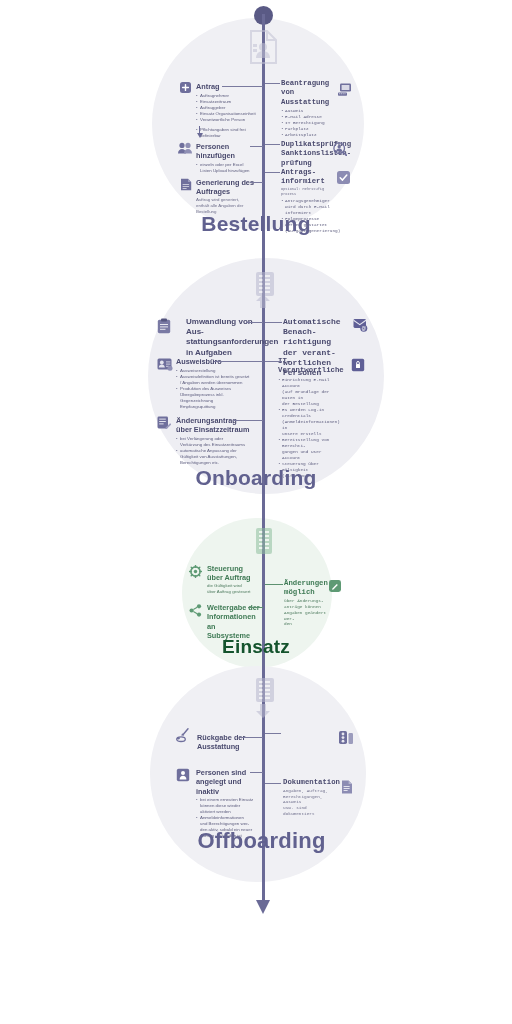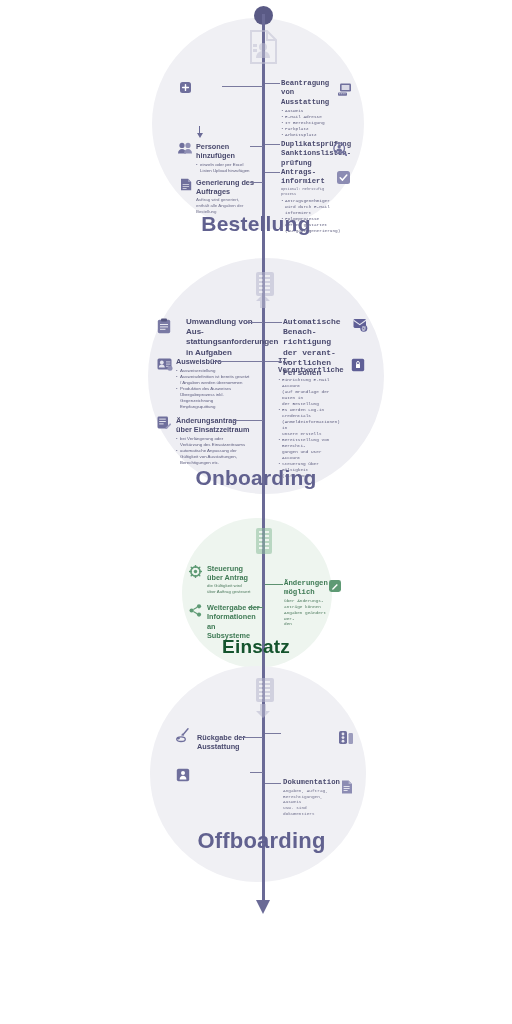--- a/index.html
+++ b/index.html
@@ -170,20 +170,34 @@
       <path d="M10 26v7H6l7 7 7-7h-4v-7z" fill="#b9b9cf"></path>
     </svg>
   </div>
 
   <div class="icn" style="left:180px; top:82px;">
     <svg width="11" height="11" viewBox="0 0 11 11">
       <rect width="11" height="11" rx="2.5" fill="#6f6f9c"></rect>
       <path d="M5.5 2.6v5.8M2.6 5.5h5.8" stroke="#fff" stroke-width="1.4" stroke-linecap="round"></path>
     </svg>
   </div>
+  <div class="blk left" style="left:196px; top:82px; width:66px;">
+    <div class="hd">Antrag</div>
+    <ul>
+      <li>Auftragnehmer</li>
+      <li>Einsatzzeitraum</li>
+      <li>Auftraggeber</li>
+      <li>Einsatz Organisationseinheit</li>
+      <li>Verantwortliche Person</li>
+    </ul>
+    <ul style="margin-top:4px;">
+      <li>Pflichtangaben sind frei
+definierbar</li>
+    </ul>
+  </div>
   <div class="conn" style="left:222px; top:86px; width:41px;"></div>
   <div class="mini-stem" style="left:199px; top:126px; height:8px;"></div>
   <div class="mini-arrow" style="left:196.5px; top:133px;"></div>
 
   <div class="blk right" style="left:281px; top:79px; width:56px;">
     <div class="hd">Beantragung von
 Ausstattung</div>
     <ul>
       <li>Ausweis</li>
       <li>E-Mail Adresse</li>
@@ -394,21 +408,21 @@
       <circle cx="6.5" cy="6.5" r="4.6" fill="none" stroke="#5e9a74" stroke-width="1.6"></circle>
       <circle cx="6.5" cy="6.5" r="1.7" fill="#5e9a74"></circle>
       <g stroke="#5e9a74" stroke-width="1.4" stroke-linecap="round">
         <path d="M6.5 0.4v1.8M6.5 10.8v1.8M0.4 6.5h1.8M10.8 6.5h1.8"></path>
         <path d="M2.2 2.2l1.3 1.3M9.5 9.5l1.3 1.3M10.8 2.2L9.5 3.5M3.5 9.5l-1.3 1.3"></path>
       </g>
     </svg>
   </div>
   <div class="blk left green" style="left:207px; top:564px; width:56px;">
     <div class="hd">Steuerung
-über Antrag</div>
+über Auftrag</div>
     <div class="sub" style="color:#4d7a5e;">die Gültigkeit wird
 über Auftrag gesteuert</div>
   </div>
 
   <div class="icn" style="left:189px; top:604px;">
     <svg width="13" height="13" viewBox="0 0 13 13">
       <circle cx="10" cy="2.3" r="2.1" fill="#5e9a74"></circle>
       <circle cx="2.6" cy="6.5" r="2.1" fill="#5e9a74"></circle>
       <circle cx="10" cy="10.6" r="2.1" fill="#5e9a74"></circle>
       <path d="M4.4 5.5l3.8-2.2M4.4 7.5l3.8 2.2" stroke="#5e9a74" stroke-width="1.1"></path>
@@ -463,20 +477,33 @@
       <rect x="10.5" y="3" width="4.5" height="11" rx="1.2" fill="#9c9cbd"></rect>
     </svg>
   </div>
 
   <div class="icn" style="left:176px; top:768px;">
     <svg width="14" height="14" viewBox="0 0 14 14">
       <rect x="0.8" y="0.8" width="12.4" height="12.4" rx="1.8" fill="#6f6f9c"></rect>
       <circle cx="7" cy="5" r="2" fill="#fff"></circle>
       <path d="M3.6 11.4c0-2.3 1.6-3.6 3.4-3.6s3.4 1.3 3.4 3.6z" fill="#fff"></path>
     </svg>
+  </div>
+  <div class="blk left" style="left:196px; top:768px; width:66px;">
+    <div class="hd">Personen sind
+angelegt und inaktiv</div>
+    <ul>
+      <li>bei einem erneuten Einsatz
+können diese wieder
+aktiviert werden</li>
+      <li>Anmeldeinformationen
+und Berechtigungen wer-
+den aktiv, sobald ein neuer
+Auftrag vorhanden ist</li>
+    </ul>
   </div>
   <div class="conn" style="left:250px; top:772px; width:13px;"></div>
 
   <div class="conn" style="left:265px; top:783px; width:16px;"></div>
   <div class="blk right" style="left:283px; top:778px; width:55px;">
     <div class="hd">Dokumentation</div>
     <div class="sub">Angaben, Auftrag,
 Berechtigungen, Ausweis
 usw. sind dokumentiert</div>
   </div>

